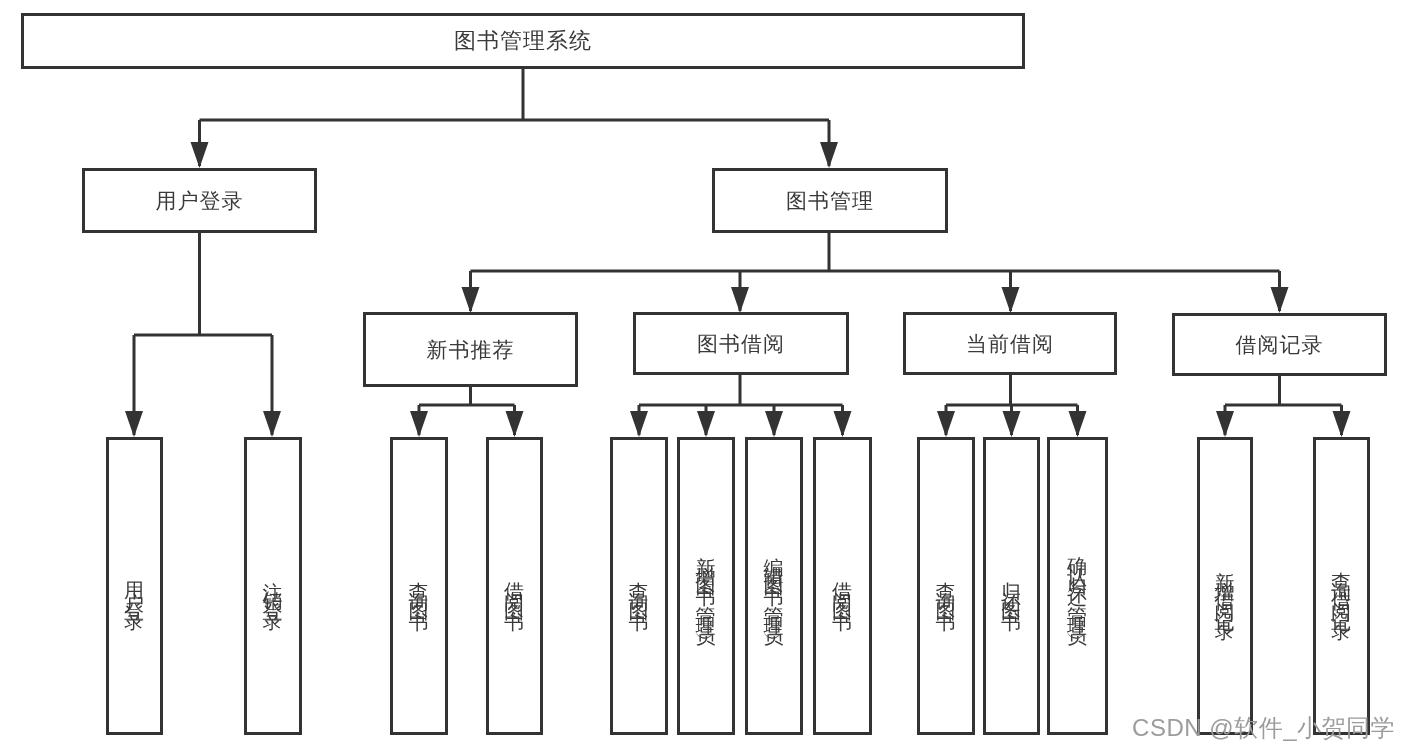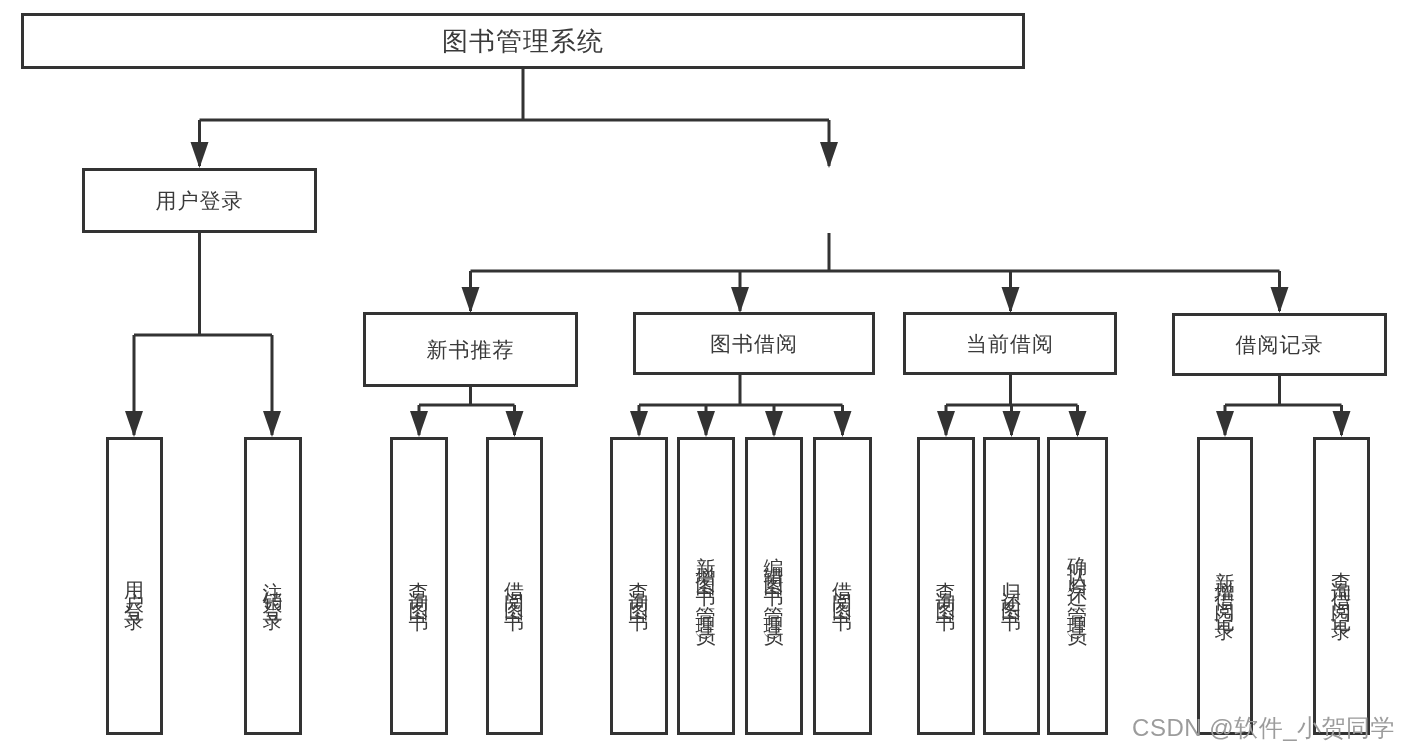--- a/index.html
+++ b/index.html
@@ -31,21 +31,21 @@
     position:absolute;
     background:#ffffff;
     border:3px solid var(--line);
     display:flex;align-items:center;justify-content:center;
     z-index:2;
     font-size:21px;
     letter-spacing:1px;
     color:var(--text);
     white-space:nowrap;
   }
-  .box.root{font-size:26px;}
+  .box.root{font-size:22px;}
   .vbox{
     position:absolute;
     top:437px;height:298px;
     background:#ffffff;
     border:3px solid var(--line);
     display:flex;align-items:center;justify-content:center;
     z-index:2;
   }
   .vlabel{
     writing-mode:vertical-rl;
@@ -54,21 +54,21 @@
     line-height:1;
     letter-spacing:10px;
     color:var(--text);
     white-space:nowrap;
   }
   
   .n-root          {left:21px;  top:13px;  width:1004px; height:56px;}
   .n-user-login    {left:82px;  top:168px; width:235px;  height:65px;}
   .n-book-mgmt     {left:712px; top:168px; width:236px;  height:65px;}
   .n-new-books     {left:363px; top:312px; width:215px;  height:75px;}
-  .n-book-borrow   {left:633px; top:312px; width:242px;  height:63px;}
+  .n-book-borrow   {left:633px; top:312px; width:216px;  height:63px;}
   .n-current-borrow{left:903px; top:312px; width:214px;  height:63px;}
   .n-borrow-records{left:1172px;top:313px; width:215px;  height:63px;}
   
   .n-ul-login  {left:106px;  width:57px;}
   .n-ul-logout {left:244px;  width:58px;}
   .n-nb-query  {left:390px;  width:58px;}
   .n-nb-borrow {left:486px;  width:57px;}
   .n-bb-query  {left:610px;  width:58px;}
   .n-bb-add    {left:677px;  width:58px;}
   .n-bb-edit   {left:745px;  width:58px;}
@@ -125,20 +125,23 @@
     </g>
   </svg>
 
   <div class="box root n-root">
     <span>图书管理系统</span>
   </div>
 
   <div class="box n-user-login">
     <span>用户登录</span>
   </div>
+  <div class="box n-book-mgmt">
+    <span>图书管理</span>
+  </div>
 
   <div class="box n-new-books">
     <span>新书推荐</span>
   </div>
   <div class="box n-book-borrow">
     <span>图书借阅</span>
   </div>
   <div class="box n-current-borrow">
     <span>当前借阅</span>
   </div>

